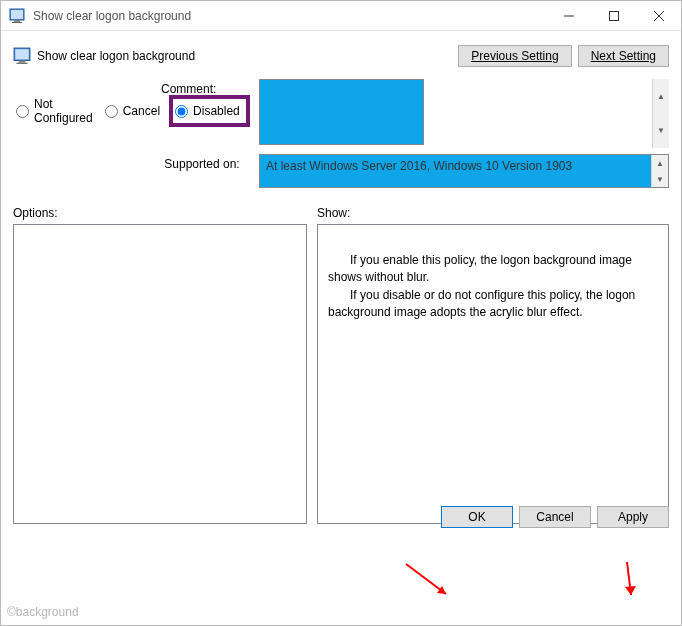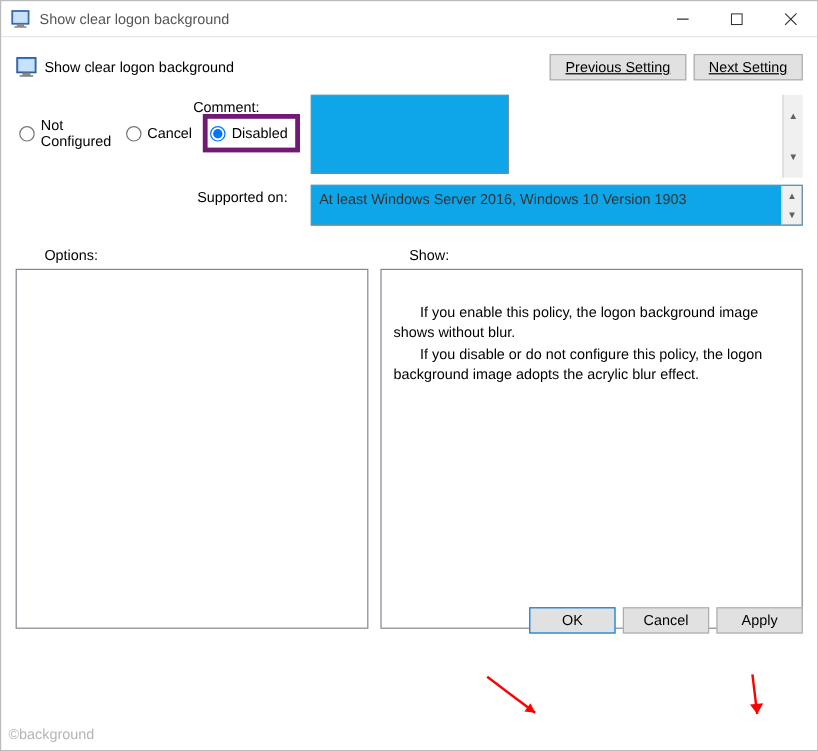--- a/index.html
+++ b/index.html
@@ -24,21 +24,21 @@
     .right-col { flex: 1; }
     .field-row { display: flex; margin-bottom: 6px; gap: 16px; }
     .field-label { width: 82px; color: #000; padding-top: 3px; }
     .textarea { flex: 1; border: 1px solid #828790; background: #0ea5e9; resize: none; font-family: inherit; font-size: 12px; padding: 2px 4px; position: relative; }
     .comment-box { height: 66px; }
     .supported-box { height: 34px; display: flex; align-items: flex-start; padding: 4px 20px 4px 6px; color: #333; position: relative; }
     .spinbar { position: absolute; right: 0; top: 0; bottom: 0; width: 17px; border-left: 1px solid #d4d4d4; background: #f0f0f0; display: flex; flex-direction: column; }
     .spinbar-btn { flex: 1; display: flex; align-items: center; justify-content: center; color: #606060; font-size: 8px; }
     .lower { display: flex; gap: 10px; }
     .lower-col { flex: 1; display: flex; flex-direction: column; }
-    .lower-label { margin-bottom: 4px; margin-left: 24px; }
+    .lower-label { margin-bottom: 4px; }
     .panel { border: 1px solid #828790; height: 300px; background: #fff; padding: 8px 10px; font-size: 12px; line-height: 1.4; overflow: hidden; }
     .options-col { width: 294px; flex: none; }
     .help-panel { color: #000; }
     .footer { position: absolute; bottom: 6px; right: 12px; display: flex; gap: 6px; }
     .footer .btn { width: 72px; margin-top: 40px; }
     .btn-ok { border: 1px solid #0078d7; background: #e1e1e1; }
     .watermark { position: absolute; left: 6px; bottom: 6px; color: #b5b5b5; font-size: 12px; }
     .arrow { position: absolute; pointer-events: none; }
     .comment-box-wrap { position: relative; }
     .help-text p { margin-bottom: 2px; }

